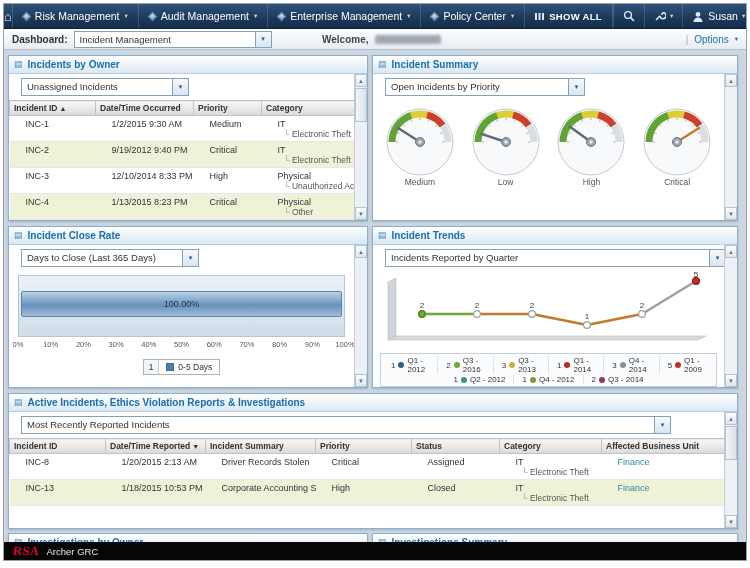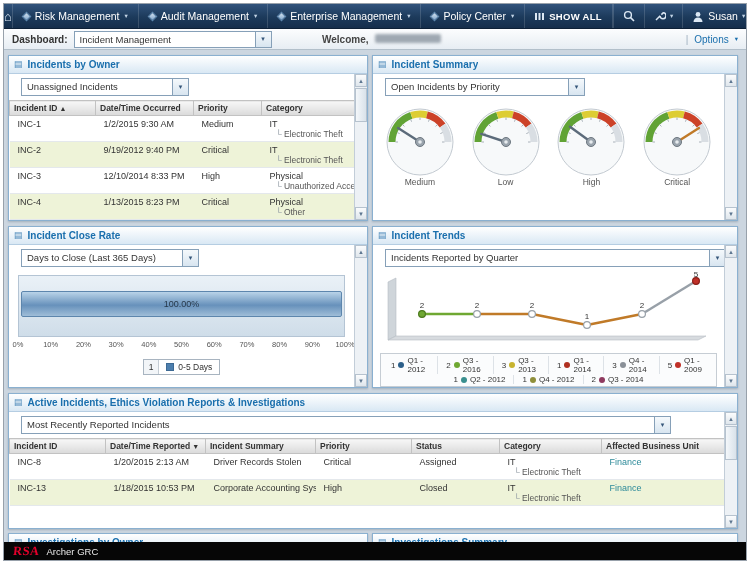--- a/index.html
+++ b/index.html
@@ -13,21 +13,21 @@
 .nav-menu{display:flex;align-items:center;gap:5px;padding:0 10px;border-right:1px solid rgba(255,255,255,.15);font-size:10.5px;cursor:pointer;white-space:nowrap;}
 .diamond{width:7px;height:7px;transform:rotate(45deg);background:linear-gradient(135deg,#d6e4f1,#7fa6cc);border:1px solid #5d86ad;flex:none;}
 .caret{font-size:6.5px;color:#c3d4e6;line-height:1;}
 .nav-right{margin-left:auto;display:flex;align-items:stretch;}
 .nav-btn{display:flex;align-items:center;gap:4px;padding:0 9px;border-left:1px solid rgba(255,255,255,.15);font-size:10.5px;cursor:pointer;}
 .showall{font-size:9.5px;letter-spacing:.3px;font-weight:bold;}
 
 
 #toolbar{position:absolute;left:0;top:25px;width:100%;height:21px;background:linear-gradient(#fcfdfe,#e7edf3);border-bottom:1px solid #b2bfca;display:flex;align-items:center;padding:0 8px;font-size:10px;color:#333;z-index:4;}
 #dash-label{font-weight:bold;margin-right:6px;}
-#welcome{position:absolute;left:318px;display:flex;gap:6px;font-weight:bold;color:#444;}
+#welcome{position:absolute;left:318px;display:flex;align-items:center;gap:6px;font-weight:bold;color:#444;}
 .redacted{width:66px;height:9px;background:#9fa8b2;border-radius:2px;filter:blur(1.5px);}
 #options-area{margin-left:auto;display:flex;align-items:center;gap:6px;}
 #options-sep{color:#9fb0c0;}
 #options-label{color:#1a6fad;cursor:pointer;}
 #options-caret{color:#1a6fad;font-size:6.5px;}
 
 
 .dropdown{display:flex;align-items:stretch;height:18px;background:#fff;border:1px solid #86a0b8;font-size:9.5px;color:#333;cursor:pointer;}
 .dd-text{flex:1;padding:2px 5px 0;white-space:nowrap;overflow:hidden;}
 .dd-btn{width:16px;border-left:1px solid #86a0b8;background:linear-gradient(#f5f9fc,#d8e5f0);display:flex;align-items:center;justify-content:center;color:#35567a;font-size:7px;}
@@ -41,21 +41,21 @@
 .panel-body{position:absolute;left:0;top:18px;right:13px;bottom:0;overflow:hidden;}
 .vscroll{position:absolute;top:18px;right:0;bottom:0;width:13px;background:#edf1f5;border-left:1px solid #c2cdd8;}
 .vs-arr{position:absolute;left:0;width:12px;height:13px;background:linear-gradient(#fbfcfd,#dfe6ec);border:1px solid #b6c2ce;display:flex;align-items:center;justify-content:center;font-size:6px;color:#5d7690;cursor:pointer;}
 .vs-up{top:0;}
 .vs-dn{bottom:0;}
 .vs-thumb{position:absolute;left:0;top:14px;width:12px;height:34px;background:linear-gradient(90deg,#f4f7fa,#d9e2ea);border:1px solid #b6c2ce;cursor:pointer;}
 
 
 .grid{border-collapse:collapse;table-layout:fixed;font-size:9px;color:#333;margin-top:4px;width:100%;}
 .grid th{background:linear-gradient(#f7f7f7,#dadada);border:1px solid #c2c2c2;padding:2px 4px;text-align:left;font-size:8.5px;font-weight:bold;white-space:nowrap;overflow:hidden;height:15px;cursor:pointer;}
-.grid td{border-bottom:1px solid #e4e8ec;padding:3px 8px 2px;vertical-align:top;white-space:nowrap;overflow:hidden;height:24px;margin-left:40px;}
+.grid td{border-bottom:1px solid #e4e8ec;padding:3px 16px 2px;vertical-align:top;white-space:nowrap;overflow:hidden;height:24px;margin-left:40px;}
 .grid tr.alt td{background:#eef3d8;}
 .sort-arrow{font-size:7px;color:#333;margin-left:2px;}
 .subcat{color:#555;padding-left:6px;font-size:8.5px;}
 .tree-char{color:#8a949e;}
 .unit-link{color:#2e8b9a;}
 
 
 .gauge-row{display:flex;justify-content:space-around;align-items:flex-start;margin-top:10px;padding:0 4px;}
 .gauge{display:flex;flex-direction:column;align-items:center;width:86px;}
 .gauge-label{font-size:8.5px;color:#555;margin-top:1px;}

